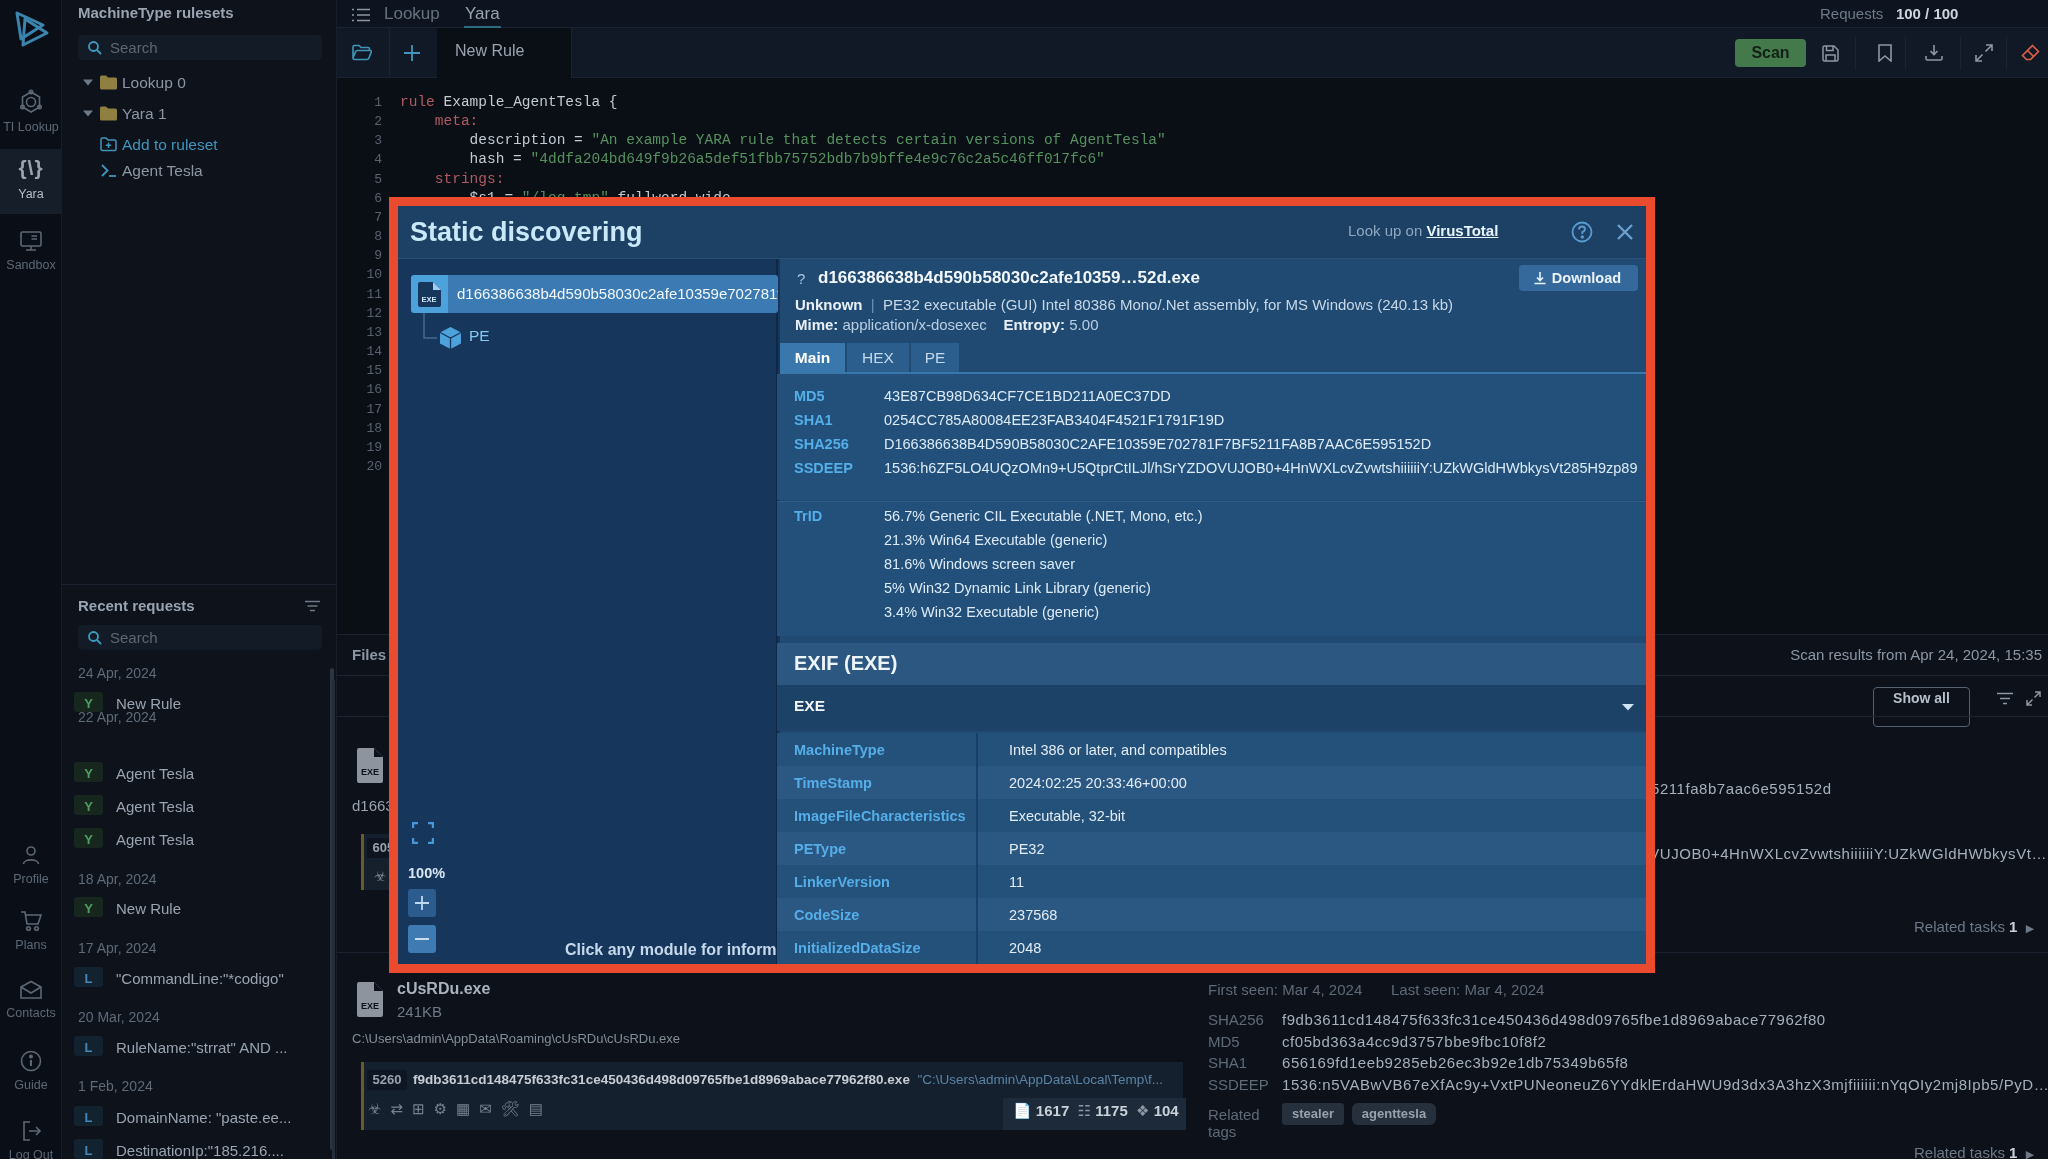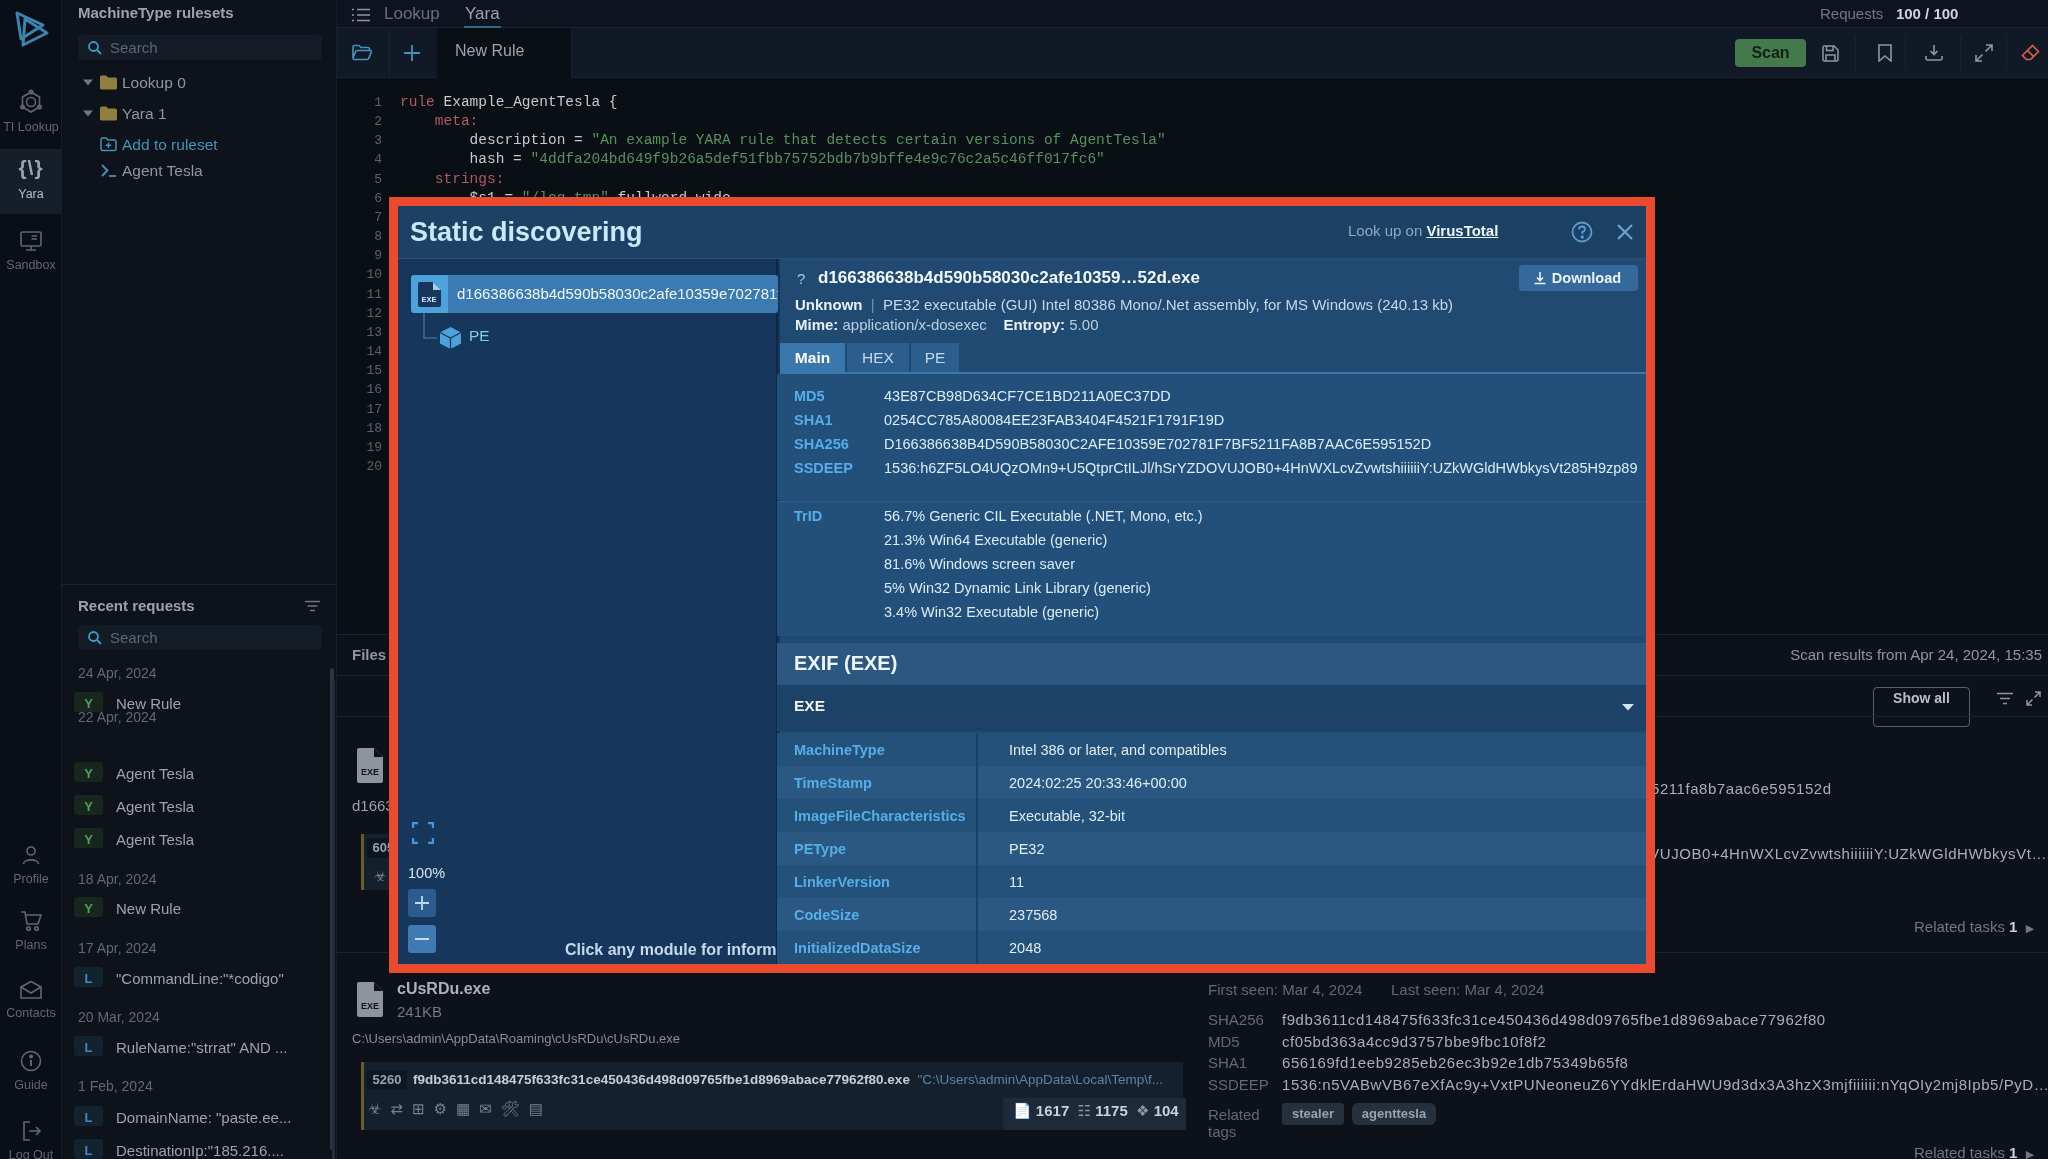--- a/index.html
+++ b/index.html
@@ -390,21 +390,21 @@
     </svg>
 <svg class="abs" style="left:41px;top:120px" width="23" height="24" viewBox="0 0 23 24">
       <path d="M11.5 1 L22 6.5 V17.5 L11.5 23 L1 17.5 V6.5 Z" fill="#4da2dc"></path>
       <path d="M1 6.5 L11.5 12 L22 6.5 M11.5 12 V23" stroke="#16365c" stroke-width="1.3" fill="none"></path>
     </svg>
 <div class="abs" style="left:71px;top:121px;font-size:15.5px;color:#85c8f2">PE</div>
 
 <svg class="abs" style="left:14px;top:616px" width="22" height="22" viewBox="0 0 22 22" fill="none" stroke="#4897d8" stroke-width="2.4">
       <path d="M1 6 V1 H6 M16 1 H21 V6 M21 16 V21 H16 M6 21 H1 V16"></path>
     </svg>
-<div class="abs" style="left:10px;top:659px;font-size:14.5px;font-weight:normal;color:#d6e6f2">100%</div>
+<div class="abs" style="left:10px;top:659px;font-size:14.5px;font-weight:bold;color:#d6e6f2">100%</div>
 <div class="abs" style="left:10px;top:683px;width:28px;height:28px;background:#2b5c8d;border-radius:3px">
       <svg style="margin:6px" width="16" height="16" viewBox="0 0 16 16" stroke="#bcd9ef" stroke-width="1.8" fill="none">
         <path d="M8 1 V15 M1 8 H15"></path>
       </svg>
     </div>
 <div class="abs" style="left:10px;top:719px;width:28px;height:28px;background:#3f7ab2;border-radius:3px">
       <svg style="margin:6px" width="16" height="16" viewBox="0 0 16 16" stroke="#d9eaf7" stroke-width="1.8" fill="none">
         <path d="M1 8 H15"></path>
       </svg>
     </div>

